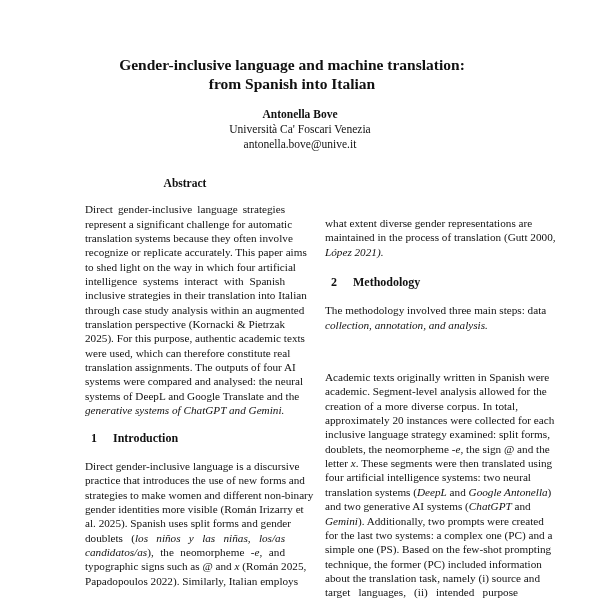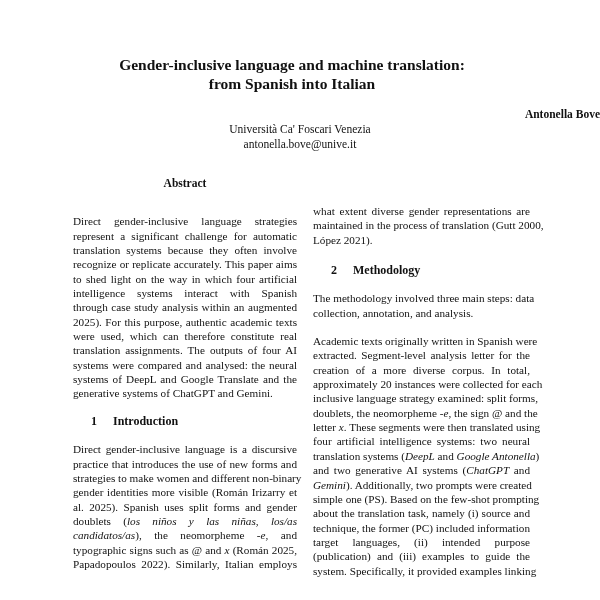--- a/index.html
+++ b/index.html
@@ -9,33 +9,33 @@
   }
   .title {
     position: absolute; left: 0; width: 584px; top: 55px;
     text-align: center; font-weight: bold; font-size: 15.5px; line-height: 19px;
   }
   .title div { white-space: nowrap; }
   .author-block {
     position: absolute; left: 0; width: 600px; top: 107px;
     text-align: center; font-size: 11.5px; line-height: 15px;
   }
-  .author-name { font-weight: bold; text-align: right; }
+  .author-name { font-weight: bold; }
   .col {
     position: absolute; font-size: 11.2px; line-height: 14.35px;
     text-align: justify;
   }
   .col-left { left: 73px; width: 224px; top: 176px; }
   .col-right { left: 313px; width: 217px; top: 204px; }
   .abstract-heading {
-    text-align: center; font-weight: bold; font-size: 11.5px; margin-bottom: 24px;
+    text-align: center; font-weight: bold; font-size: 11.5px; margin-bottom: 10px;
   }
-  .para { margin: 0; }
+  .para { margin: 12px; }
   .para .ln { display: block; text-align: justify; text-align-last: justify; white-space: nowrap; }
-  .para .ln.last { text-align-last: left; }
+  .para .ln.last { text-align-last: left; font-style: italic; }
   .section-heading {
     font-weight: bold; font-size: 12px; margin: 13px 0 14px 18px; white-space: nowrap;
   }
   .section-heading .num { display: inline-block; width: 22px; }
   .gap { height: 14px; }
   i { font-style: italic; }
 </style>
 </head>
 <body>
 
@@ -52,21 +52,23 @@
 
 <div class="col col-left">
   <div class="abstract-heading">Abstract</div>
   <div class="para">
     <span class="ln">Direct gender-inclusive language strategies</span>
     <span class="ln">represent a significant challenge for automatic</span>
     <span class="ln">translation systems because they often involve</span>
     <span class="ln">recognize or replicate accurately.  This paper aims</span>
     <span class="ln">to shed light on the way in which four artificial</span>
     <span class="ln">intelligence systems interact with Spanish</span>
+    <span class="ln">inclusive strategies in their translation into Italian</span>
     <span class="ln">through case study analysis within an augmented</span>
+    <span class="ln">translation perspective (Kornacki &amp; Pietrzak</span>
     <span class="ln">2025). For this purpose, authentic academic texts</span>
     <span class="ln">were used, which can therefore constitute real</span>
     <span class="ln">translation assignments. The outputs of four AI</span>
     <span class="ln">systems were compared and analysed: the neural</span>
     <span class="ln">systems of DeepL and Google Translate and the</span>
     <span class="ln last">generative systems of ChatGPT and Gemini.</span>
   </div>
 
   <div class="section-heading">
     <span class="num">1</span><span>Introduction</span>
@@ -97,31 +99,32 @@
     <span class="num">2</span><span>Methodology</span>
   </div>
 
   <div class="para">
     <span class="ln">The methodology involved three main steps: data</span>
     <span class="ln last">collection, annotation, and analysis.</span>
   </div>
   <div class="gap"></div>
   <div class="para">
     <span class="ln">Academic texts originally written in Spanish were</span>
-    <span class="ln">extracted. Segment-level analysis letter for the</span>
+    <span class="ln">academic. Segment-level analysis allowed for the</span>
     <span class="ln">creation of a more diverse corpus. In total,</span>
     <span class="ln">approximately 20 instances were collected for each</span>
     <span class="ln">inclusive language strategy examined: split forms,</span>
     <span class="ln"><span>doublets, the neomorpheme </span><i>-e</i><span>, the sign @ and the</span></span>
     <span class="ln"><span>letter </span><i>x</i><span>. These segments were then translated using</span></span>
     <span class="ln">four artificial intelligence systems: two neural</span>
     <span class="ln"><span>translation systems (</span><i>DeepL</i><span> and </span><i>Google Antonella</i><span>)</span></span>
     <span class="ln"><span>and two generative AI systems (</span><i>ChatGPT</i><span> and</span></span>
     <span class="ln"><i>Gemini</i><span>). Additionally, two prompts were created</span></span>
+    <span class="ln">for the last two systems: a complex one (PC) and a</span>
     <span class="ln">simple one (PS). Based on the few-shot prompting</span>
+    <span class="ln">technique, the former (PC) included information</span>
     <span class="ln">about the translation task, namely (i) source and</span>
-    <span class="ln">technique, the former (PC) included information</span>
     <span class="ln">target languages, (ii) intended purpose</span>
     <span class="ln">(publication) and (iii) examples to guide the</span>
     <span class="ln">system. Specifically, it provided examples linking</span>
 
   </div>
 </div>
 
 </body></html>

